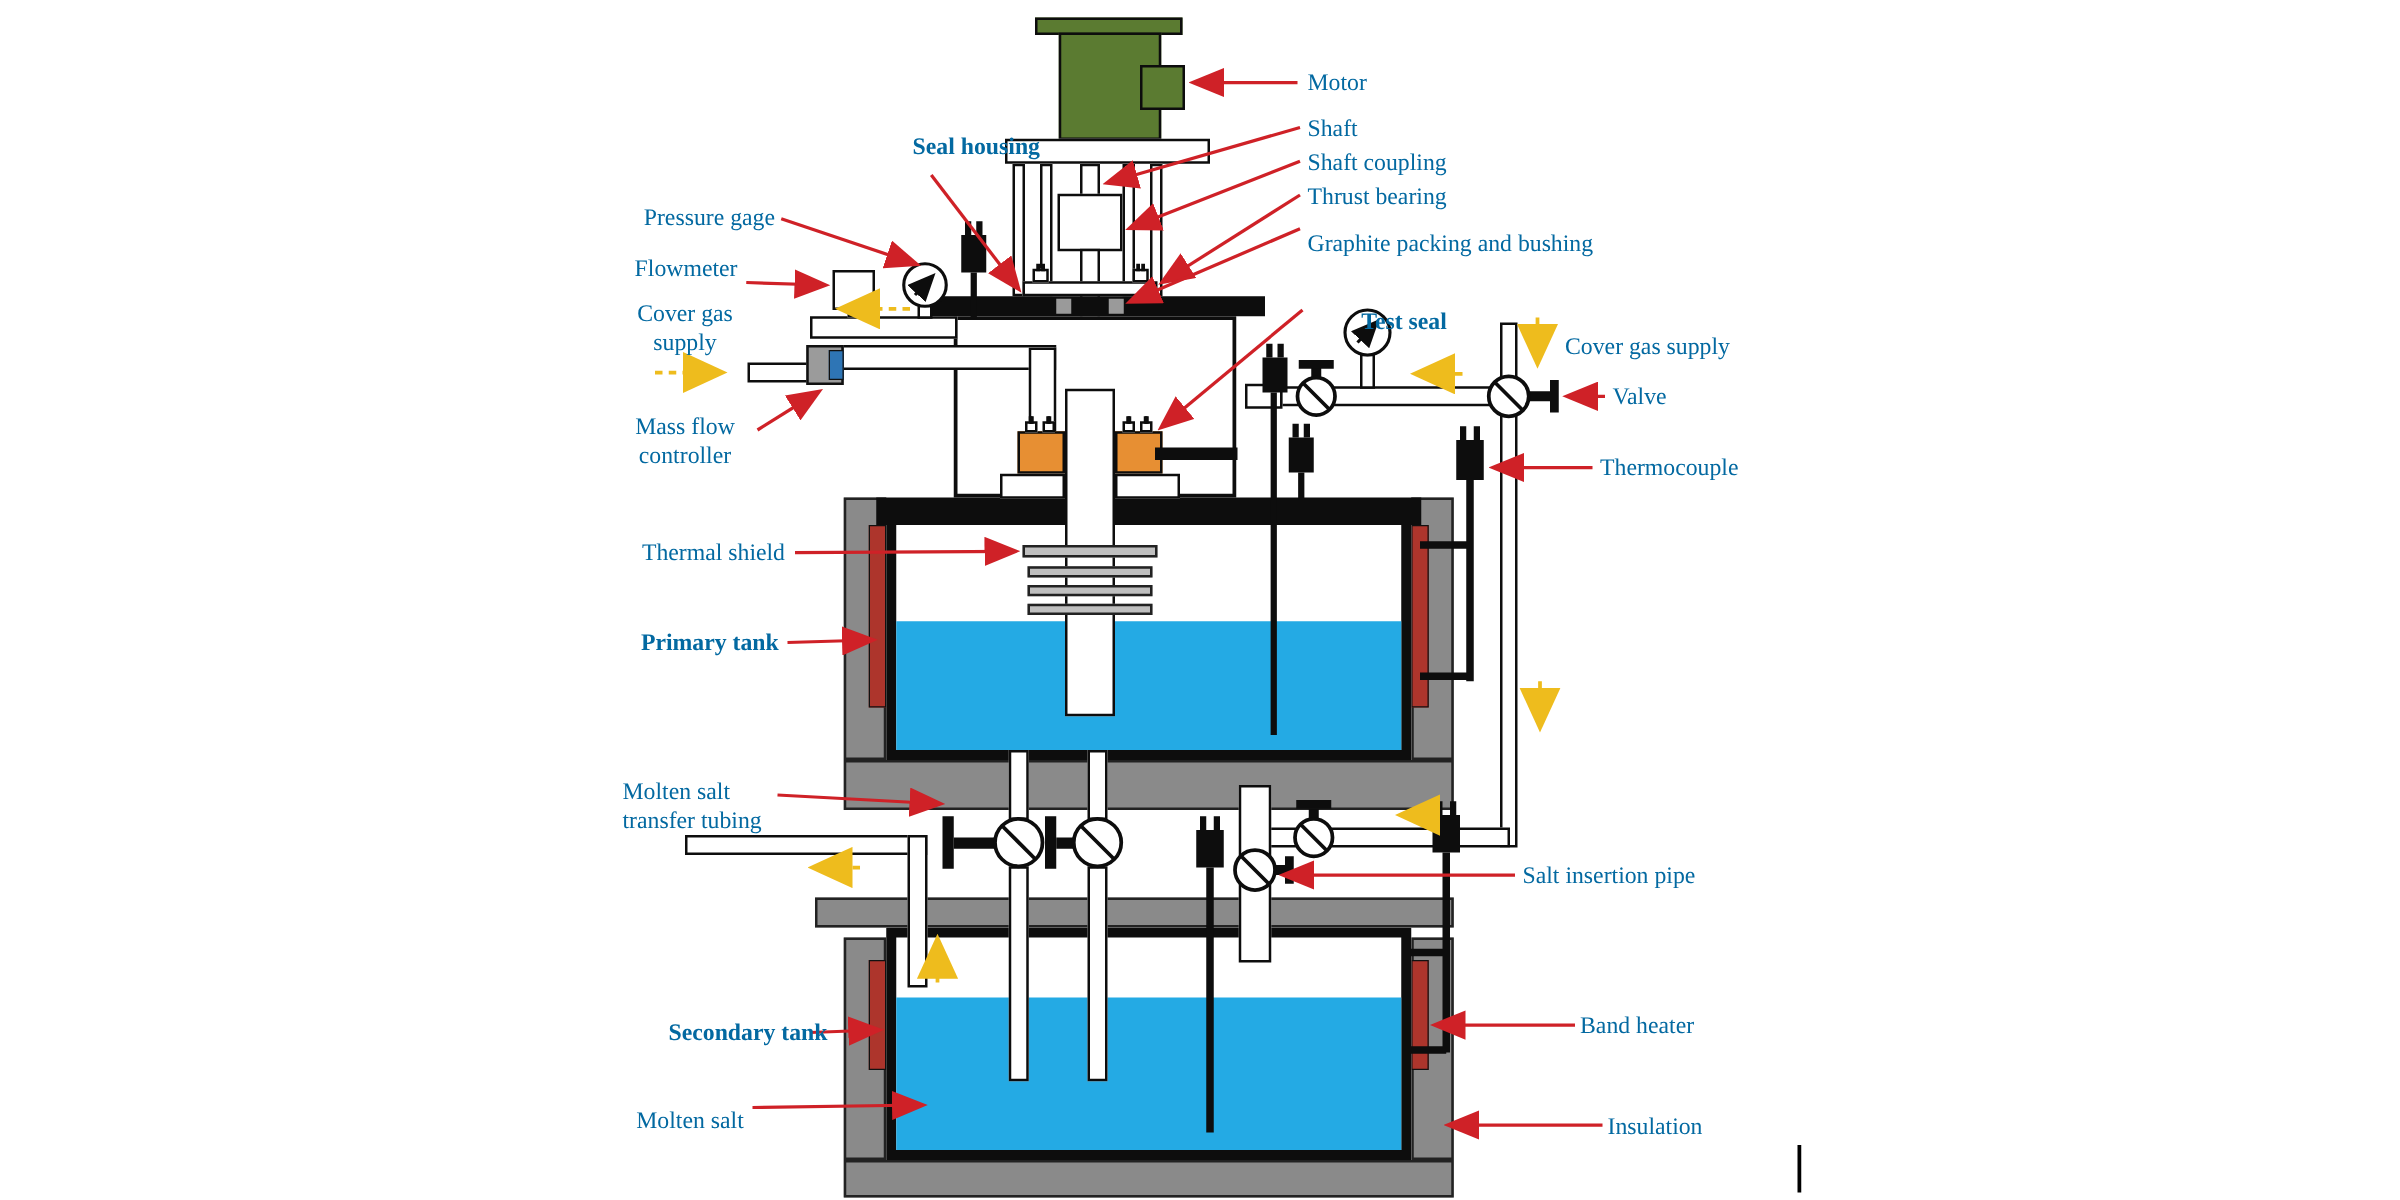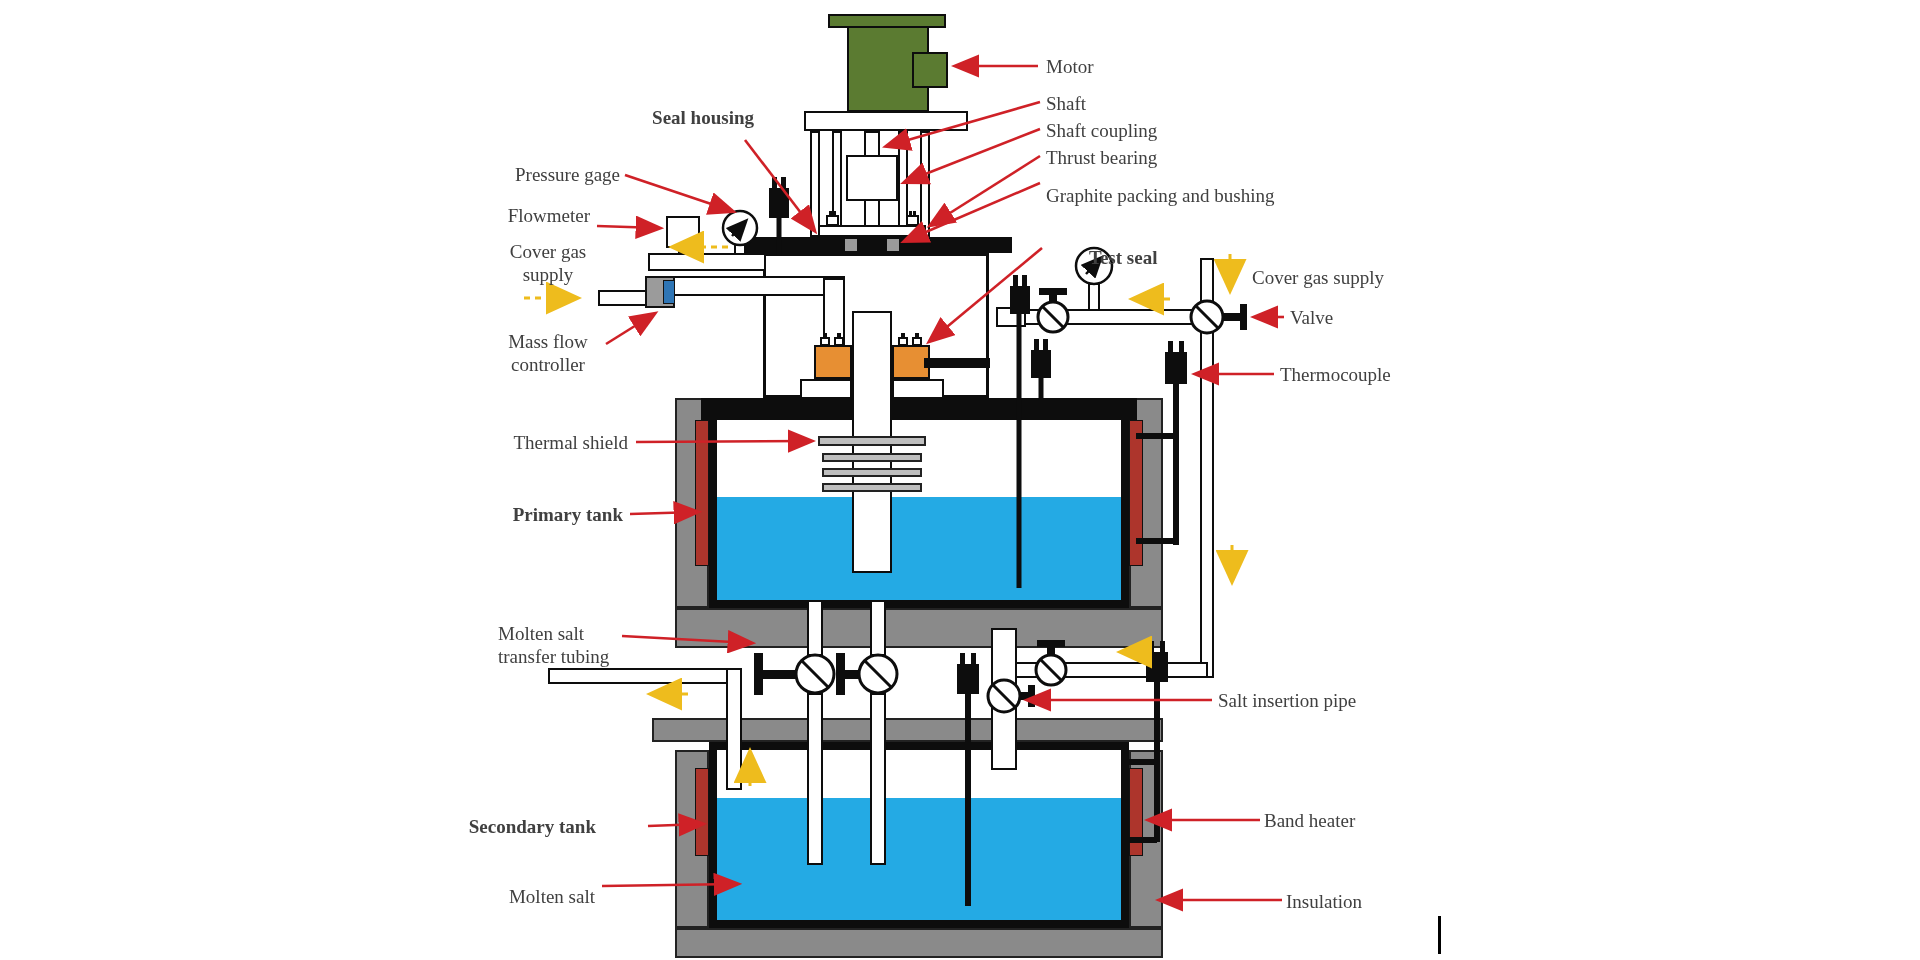--- a/index.html
+++ b/index.html
@@ -1,19 +1,19 @@
 <!DOCTYPE html>
 <html><head>
 <meta charset="utf-8">
 <style>
   html,body{margin:0;padding:0;background:#ffffff;}
   #canvas{position:relative;width:1920px;height:960px;background:#ffffff;overflow:hidden;
           font-family:"Liberation Serif", serif;color:#1d1d1d;}
   .abs{position:absolute;box-sizing:border-box;}
-  .lbl{position:absolute;font-size:19px;line-height:23px;white-space:nowrap;color:#404040;}
+  .lbl{position:absolute;font-size:19px;line-height:23px;white-space:nowrap;color:#0369a1;}
   .lbl.wrap{white-space:normal;}
   .lbl.b{font-weight:bold;}
   .lbl.ctr{text-align:center;}
   .lbl.ra{text-align:right;}
   .shape{position:absolute;box-sizing:border-box;border:2px solid #0d0d0d;background:#ffffff;}
   .green{background:#5b7b31;}
   .gray{background:#8a8a8a;border:2px solid #222;}
   .black{background:#0d0d0d;border:none;}
   .orange{background:#e78f33;}
   .blue{background:#24aae4;border:none;}
@@ -217,29 +217,29 @@
       <line x1="1040" y1="183" x2="905" y2="241" marker-end="url(#mr)"></line>
       <line x1="1042" y1="248" x2="930" y2="341" marker-end="url(#mr)"></line>
       <line x1="1284" y1="317" x2="1255" y2="317" marker-end="url(#mr)"></line>
       <line x1="1274" y1="374" x2="1196" y2="374" marker-end="url(#mr)"></line>
       <line x1="1212" y1="700" x2="1028" y2="700" marker-end="url(#mr)"></line>
       <line x1="1260" y1="820" x2="1149" y2="820" marker-end="url(#mr)"></line>
       <line x1="1282" y1="900" x2="1160" y2="900" marker-end="url(#mr)"></line>
     </g>
   </svg>
 
-  <div class="lbl b ra" style="right:1166px;top:106px;">Seal housing</div>
+  <div class="lbl b ra" style="right:1088px;top:106px;">Seal housing</div>
   <div class="lbl ra" style="right:1300px;top:163px;">Pressure gage</div>
   <div class="lbl ra" style="right:1330px;top:204px;">Flowmeter</div>
   <div class="lbl wrap ctr" style="left:492px;top:240px;width:112px;">Cover gas supply</div>
   <div class="lbl wrap ctr" style="left:492px;top:330px;width:112px;">Mass flow controller</div>
   <div class="lbl ra" style="right:1292px;top:431px;">Thermal shield</div>
   <div class="lbl b ra" style="right:1297px;top:503px;">Primary tank</div>
   <div class="lbl wrap" style="left:498px;top:622px;width:140px;">Molten salt transfer tubing</div>
-  <div class="lbl b ra" style="right:1324px;top:815px;">Secondary tank</div>
+  <div class="lbl b ra" style="right:1258px;top:815px;">Secondary tank</div>
   <div class="lbl ra" style="right:1325px;top:885px;">Molten salt</div>
 
   <div class="lbl" style="left:1046px;top:55px;">Motor</div>
   <div class="lbl" style="left:1046px;top:92px;font-family:Liberation Serif, serif;">Shaft</div>
   <div class="lbl" style="left:1046px;top:119px;">Shaft coupling</div>
   <div class="lbl" style="left:1046px;top:146px;">Thrust bearing</div>
   <div class="lbl" style="left:1046px;top:184px;">Graphite packing and bushing</div>
   <div class="lbl b" style="left:1089px;top:226px;margin-top:20px;">Test seal</div>
   <div class="lbl" style="left:1252px;top:266px;">Cover gas supply</div>
   <div class="lbl" style="left:1290px;top:306px;">Valve</div>

